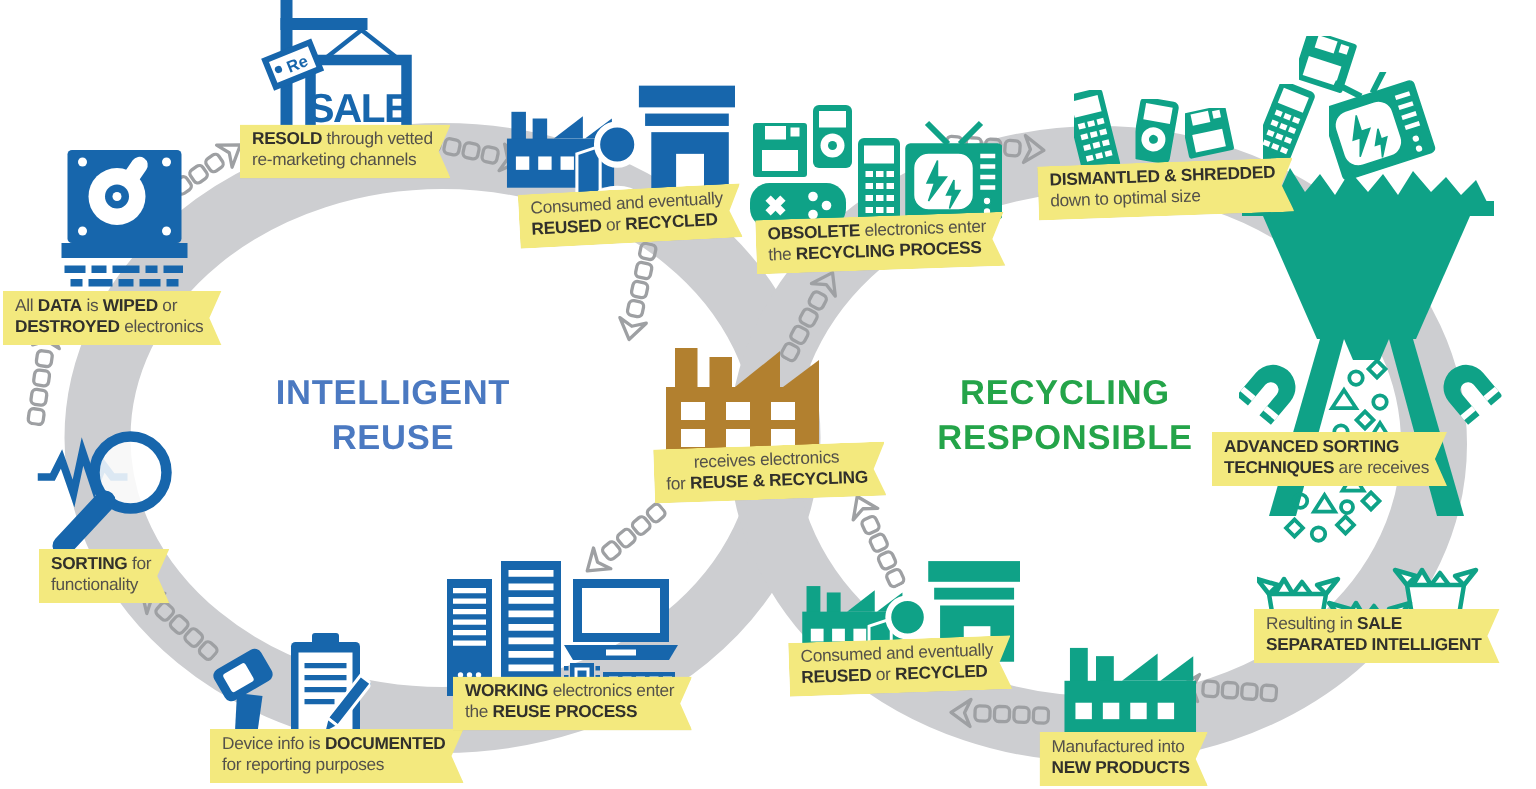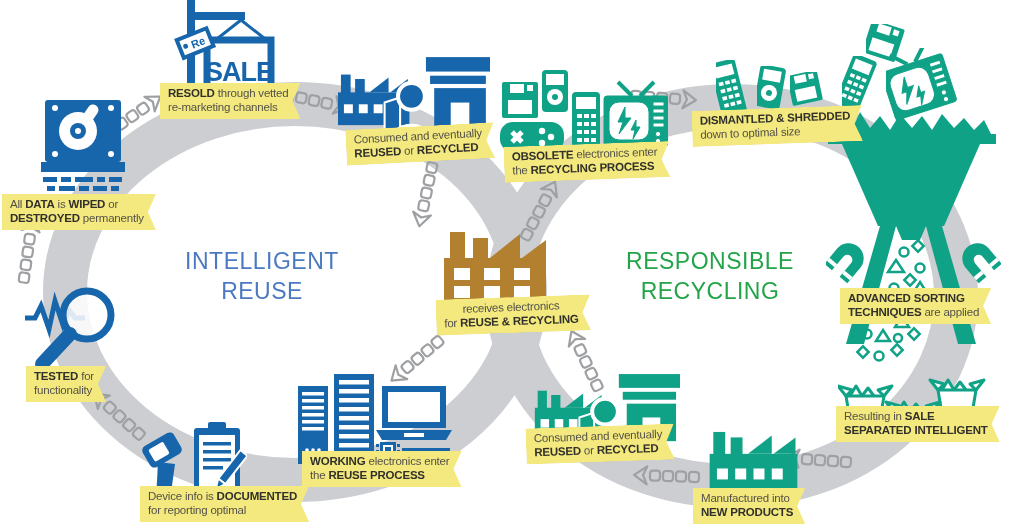--- a/index.html
+++ b/index.html
@@ -9,21 +9,21 @@
   #rings{z-index:1}#arrows{z-index:2}
   .icon{position:absolute;z-index:3}
   .ribbon{position:absolute;z-index:4;background:var(--bannerYellow);
           padding:4px 12px 5px 8px;font-size:11.5px;line-height:13.5px;
           color:var(--textDark);letter-spacing:-0.2px;white-space:nowrap;
           clip-path:polygon(0 0,100% 0,calc(100% - 8px) 50%,100% 100%,0 100%);
           box-shadow:0 1px 0 rgba(0,0,0,0.08);}
   .ribbon b{color:var(--textBold);font-weight:700;}
   .ribbon.center{text-align:center;}
   .cycle-title{position:absolute;z-index:3;width:300px;text-align:center;
-               font-weight:400;font-size:23px;line-height:30px;letter-spacing:.5px;}
+               font-weight:700;font-size:23px;line-height:30px;letter-spacing:.5px;}
   .cycle-title.blue{color:var(--blueTitle);}
   .cycle-title.green{color:var(--green);}
   .chain-arrow{position:absolute;}
 </style>
 </head>
 <body>
 
 <div id="stage">
 
   <svg id="rings" viewBox="0 0 1024 526">
@@ -425,63 +425,63 @@
 
   <svg class="icon" style="left:532px;top:372px" width="148" height="87" viewBox="0 0 150 88" fill="var(--teal)">
     <use href="#sym-consumed"></use>
   </svg>
 
   <div class="cycle-title blue" style="left:112px;top:246px">
     <div>INTELLIGENT</div>
     <div>REUSE</div>
   </div>
   <div class="cycle-title green" style="left:560px;top:246px">
+    <div>RECYCLING</div>
     <div>RESPONSIBLE</div>
-    <div>RECYCLING</div>
   </div>
 
   <div class="ribbon" style="left:160px;top:83px">
       <div><b>RESOLD</b><span> through vetted</span></div>
       <div><span>re-marketing channels</span></div>
     </div>
   <div class="ribbon" style="left:346px;top:126px;transform:rotate(-3deg)">
       <div><span>Consumed and eventually</span></div>
       <div><b>REUSED</b><span> or </span><b>RECYCLED</b></div>
     </div>
   <div class="ribbon" style="left:2px;top:194px">
       <div><span>All </span><b>DATA</b><span> is </span><b>WIPED</b><span> or</span></div>
-      <div><b>DESTROYED</b><span> permanently</span></div>
+      <div><b>DESTROYED</b><span> electronics</span></div>
     </div>
   <div class="ribbon" style="left:26px;top:366px">
-      <div><b>TESTED</b><span> for</span></div>
+      <div><b>SORTING</b><span> for</span></div>
       <div><span>functionality</span></div>
     </div>
   <div class="ribbon" style="left:140px;top:486px">
       <div><span>Device info is </span><b>DOCUMENTED</b></div>
-      <div><span>for reporting optimal</span></div>
+      <div><span>for reporting purposes</span></div>
     </div>
   <div class="ribbon" style="left:302px;top:451px">
       <div><b>WORKING</b><span> electronics enter</span></div>
       <div><span>the </span><b>REUSE PROCESS</b></div>
     </div>
   <div class="ribbon center" style="left:436px;top:297px;transform:rotate(-2deg)">
       <div><span>receives electronics</span></div>
       <div><span>for </span><b>REUSE &amp; RECYCLING</b></div>
     </div>
   <div class="ribbon" style="left:504px;top:144px;transform:rotate(-2deg)">
       <div><b>OBSOLETE</b><span> electronics enter</span></div>
       <div><span>the </span><b>RECYCLING PROCESS</b></div>
     </div>
   <div class="ribbon" style="left:692px;top:108px;transform:rotate(-2deg)">
       <div><b>DISMANTLED &amp; SHREDDED</b></div>
       <div><span>down to optimal size</span></div>
     </div>
-  <div class="ribbon" style="left:840px;top:288px">
+  <div class="ribbon" style="left:808px;top:288px">
       <div><b>ADVANCED SORTING</b></div>
-      <div><b>TECHNIQUES</b><span> are applied</span></div>
+      <div><b>TECHNIQUES</b><span> are receives</span></div>
     </div>
   <div class="ribbon" style="left:836px;top:406px">
       <div><span>Resulting in </span><b>SALE</b></div>
       <div><b>SEPARATED INTELLIGENT</b></div>
     </div>
   <div class="ribbon" style="left:693px;top:488px">
       <div><span>Manufactured into</span></div>
       <div><b>NEW PRODUCTS</b></div>
     </div>
   <div class="ribbon" style="left:526px;top:426px;transform:rotate(-2deg)">

